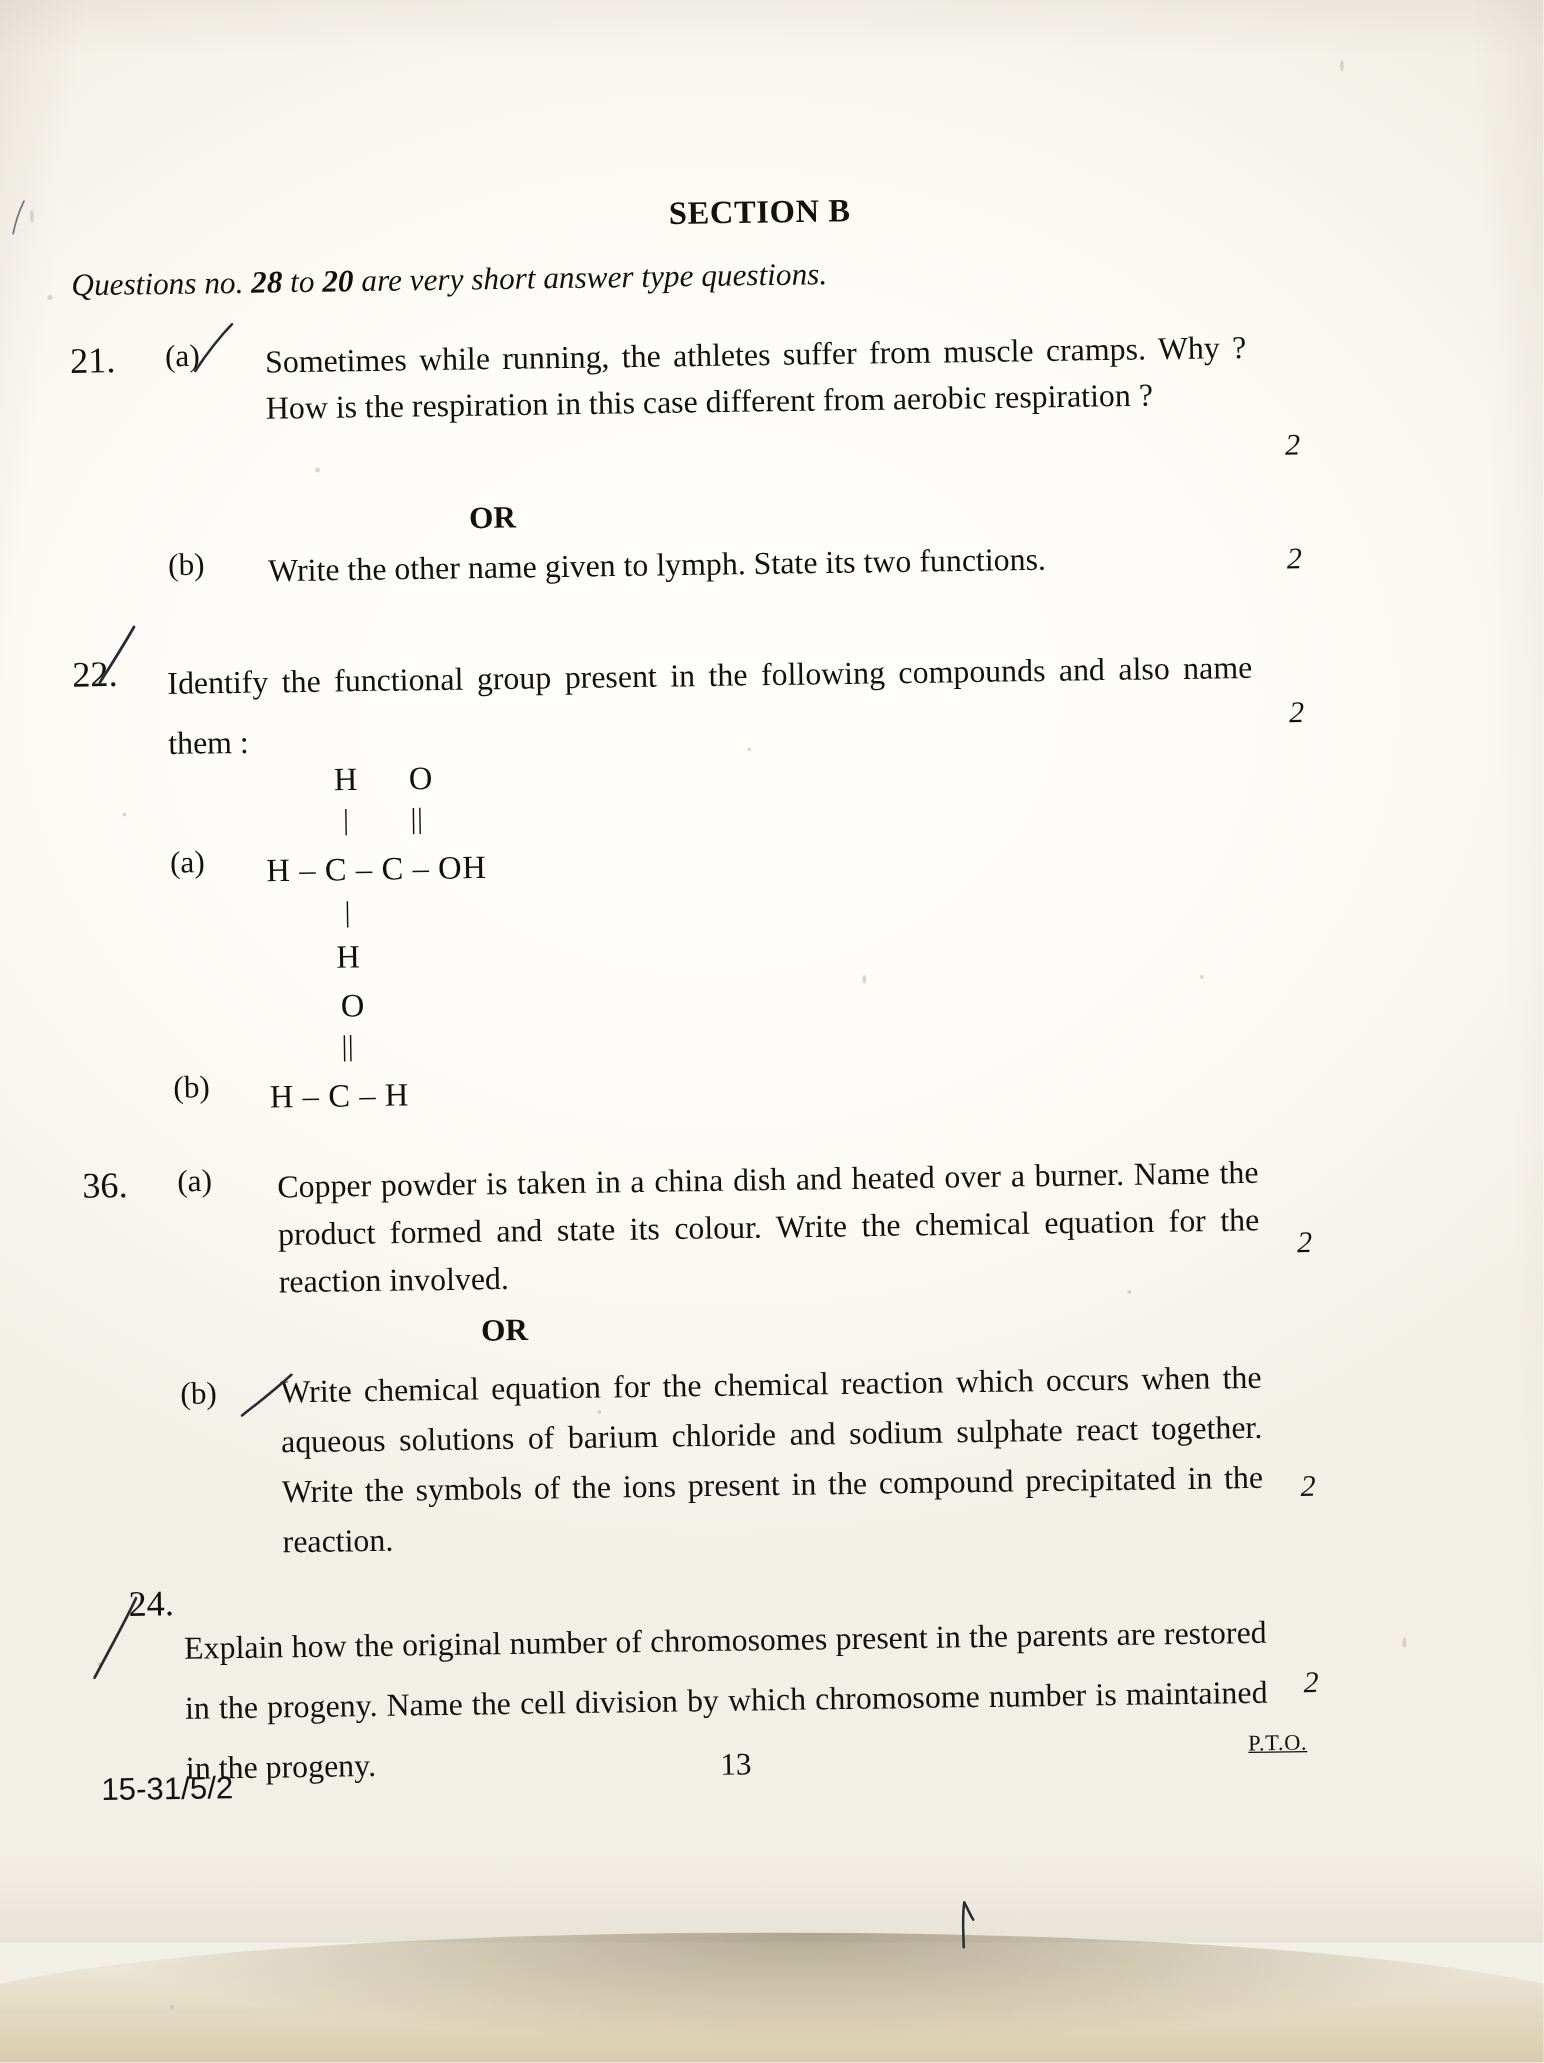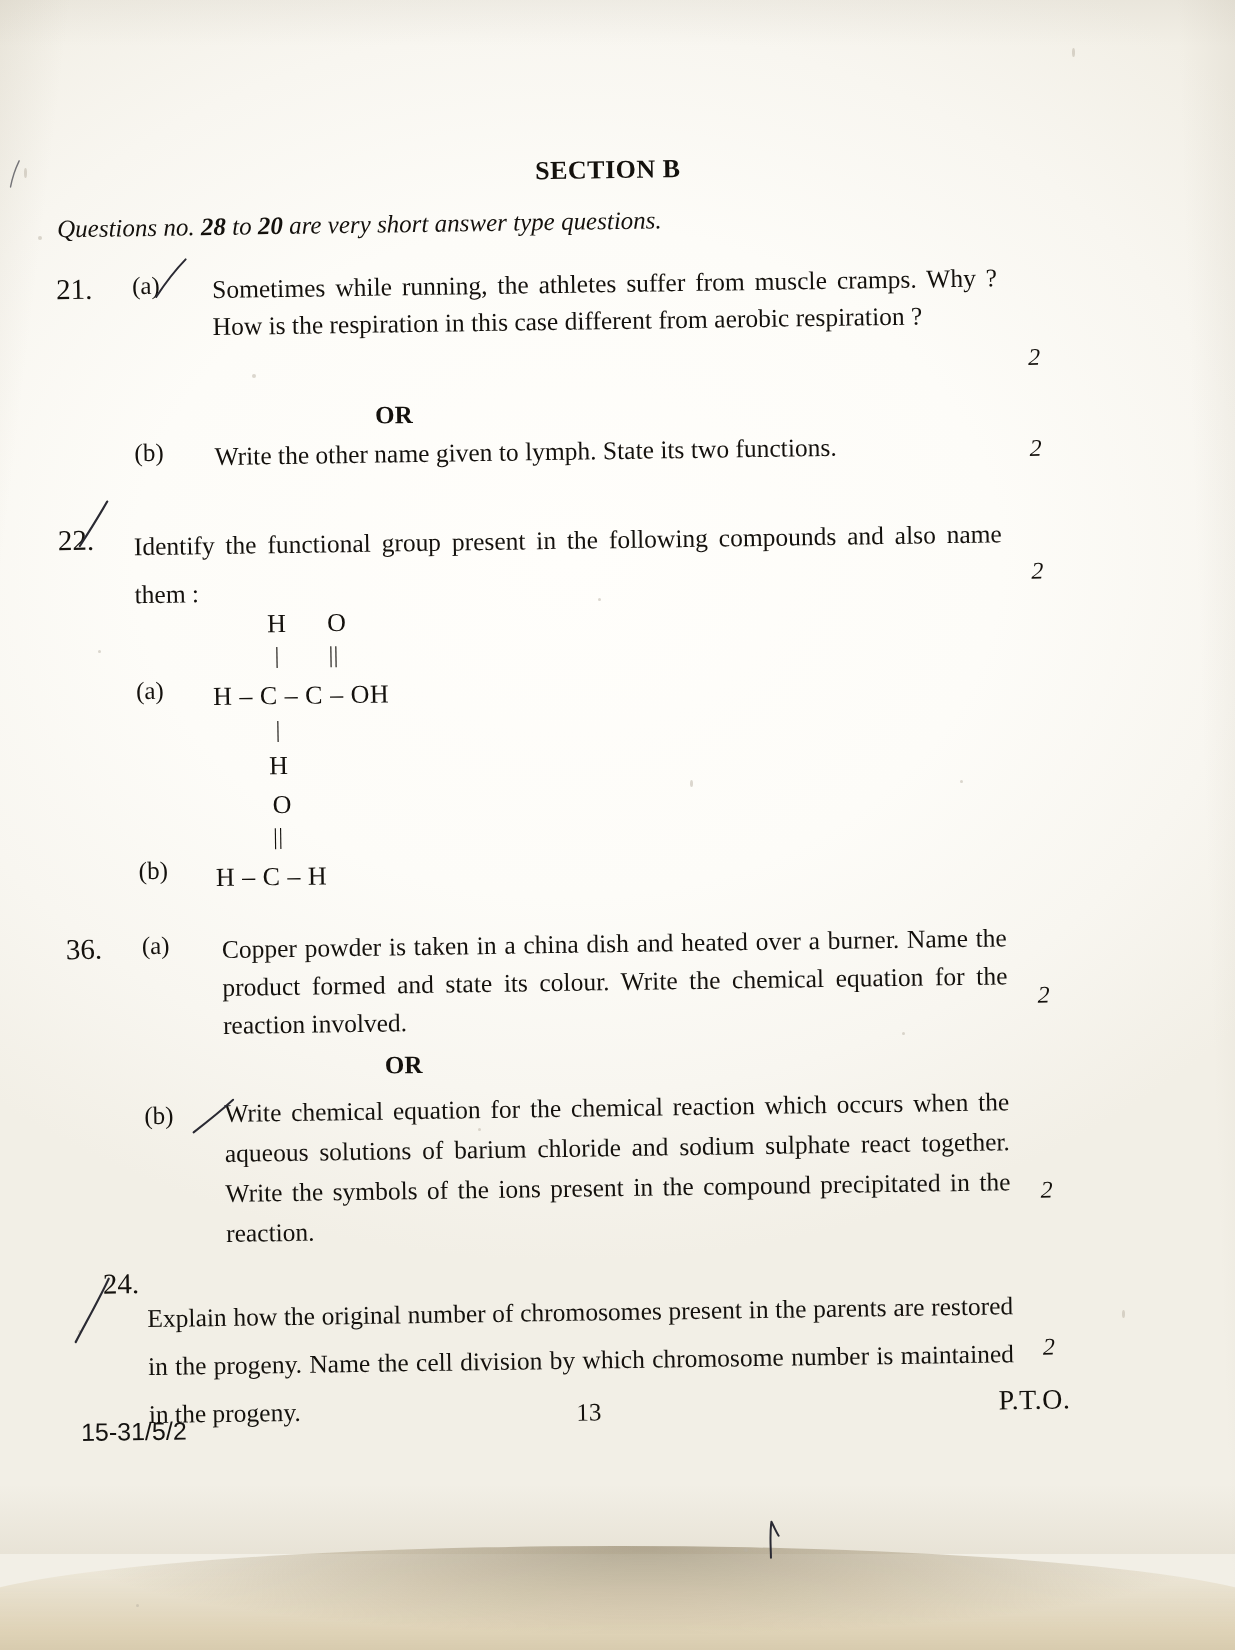--- a/index.html
+++ b/index.html
@@ -119,21 +119,21 @@
     white-space: nowrap;
   }
 
   
   .footer-code {
     font-family: "Liberation Sans", "DejaVu Sans", sans-serif;
     font-size: 25px;
     color: #141210;
   }
   .footer-page { font-size: 25px; }
-  .footer-pto { font-size: 28px; letter-spacing: 0.5px; }
+  .footer-pto { font-size: 18px; letter-spacing: 0.5px; text-decoration: underline; }
 
   
   .pen {
     position: absolute;
     pointer-events: none;
   }
   .pen svg { display: block; overflow: visible; }
 </style>
 </head>
 <body>

